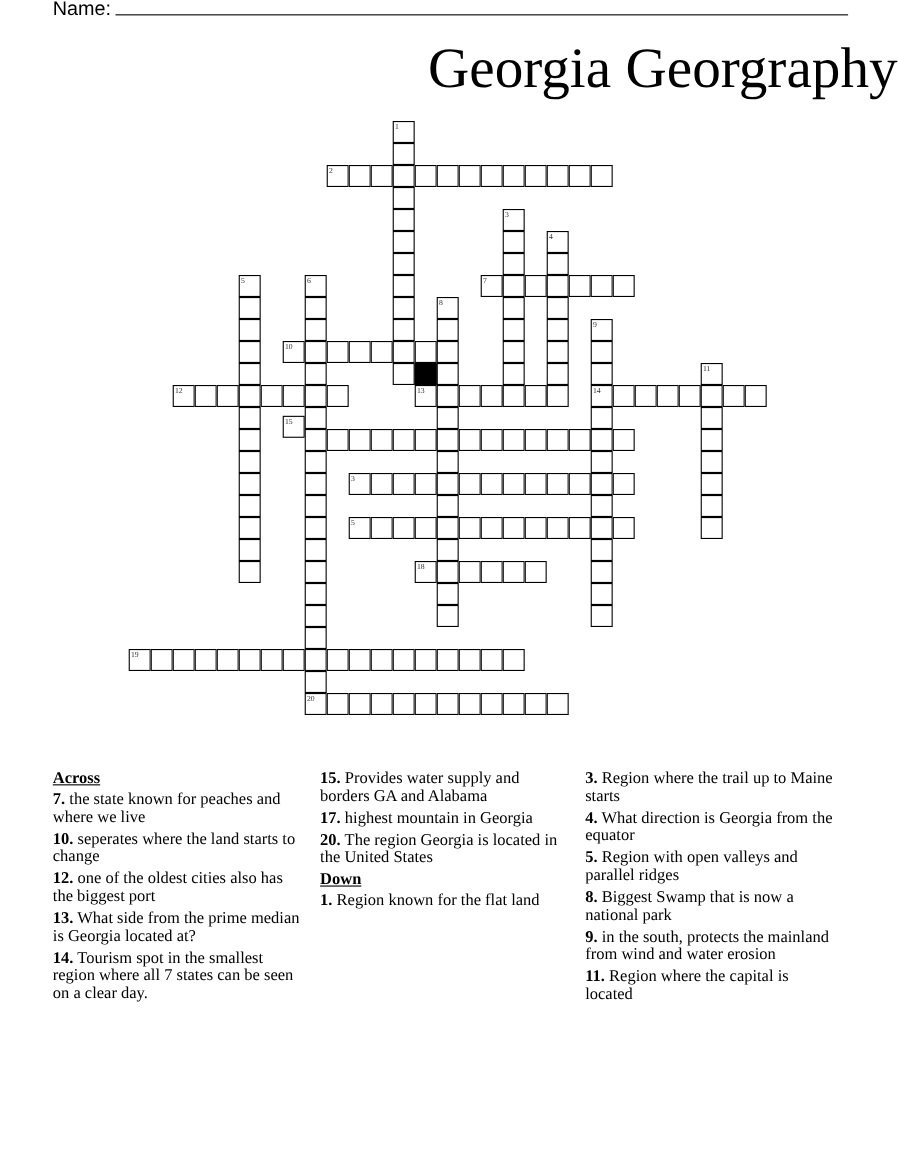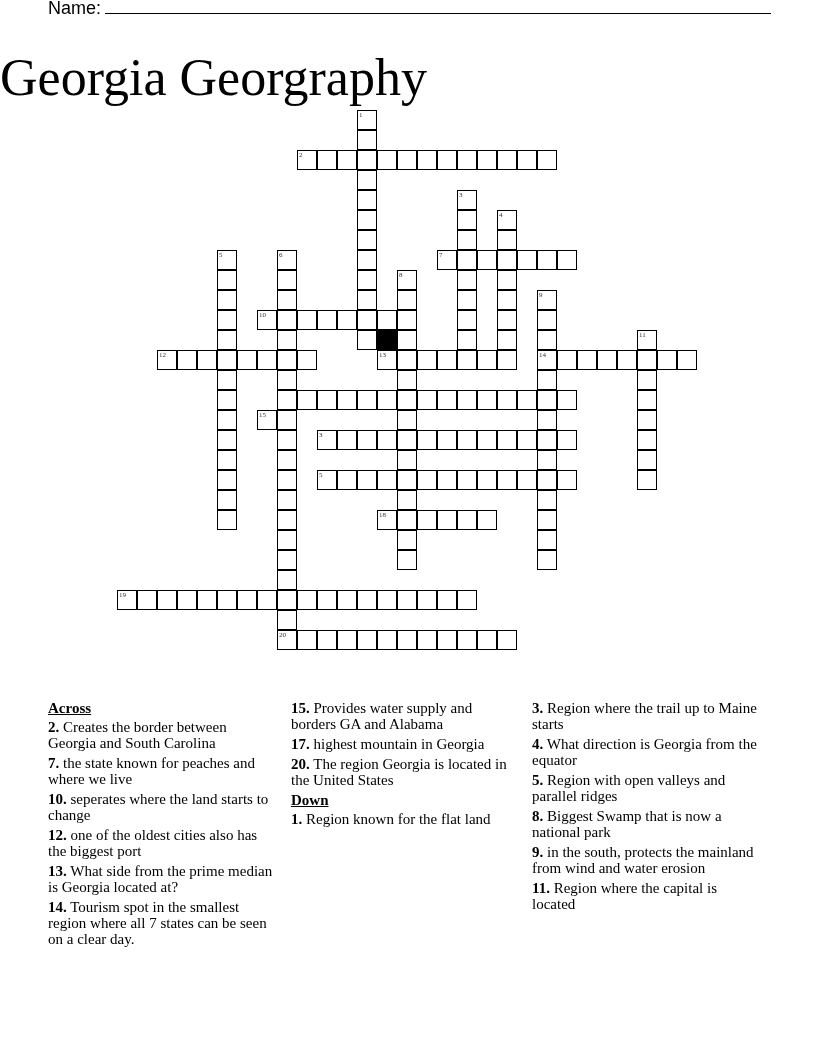--- a/index.html
+++ b/index.html
@@ -1,19 +1,19 @@
 <!DOCTYPE html>
 <html><head>
 <meta charset="utf-8">
 <style>
   html, body { margin:0; padding:0; background:#ffffff; }
   body { width:816px; height:1056px; position:relative; overflow:hidden; color:#000; }
   .name-line { position:absolute; left:48px; top:-3px; font-family:"Liberation Sans", sans-serif; font-size:18px; white-space:nowrap; }
   .name-line .blank { display:inline-block; width:666px; border-bottom:1px solid #000; height:16px; vertical-align:baseline; margin-left:4px; }
-  .title { position:absolute; left:0; width:816px; top:32px; text-align:left; font-family:"Liberation Serif", serif; font-size:52px; line-height:62px;margin-top:15px; }
+  .title { position:absolute; left:0; width:816px; top:32px; text-align:right; font-family:"Liberation Serif", serif; font-size:52px; line-height:62px; }
   #grid { position:absolute; left:0; top:0; width:816px; height:700px; }
   .cell { position:absolute; width:20px; height:20px; box-sizing:border-box; border:1px solid #000; background:#fff; margin-left:-0px; }
   .cell.black { background:#000; }
   .num { position:absolute; left:1px; top:0px; font-family:"Liberation Serif", serif; font-size:7px; line-height:8px; color:#333; }
   .clues { position:absolute; top:700px; font-family:"Liberation Serif", serif; font-size:15px; line-height:16px; }
   .col1 { left:48px; width:225px; }
   .col2 { left:291px; width:225px; }
   .col3 { left:532px; width:225px; }
   .clue-head { font-weight:bold; text-decoration:underline; margin-bottom:3px; }
   .clue { margin-bottom:4px; }
@@ -190,21 +190,21 @@
     </div>
     <div class="cell" style="left: 417px; top: 350px;"></div>
     <div class="cell" style="left: 437px; top: 350px;"></div>
     <div class="cell" style="left: 477px; top: 350px;"></div>
     <div class="cell" style="left: 557px; top: 350px;"></div>
     <div class="cell" style="left: 577px; top: 350px;"></div>
     <div class="cell" style="left: 597px; top: 350px;"></div>
     <div class="cell" style="left: 617px; top: 350px;"></div>
     <div class="cell" style="left: 657px; top: 350px;"></div>
     <div class="cell" style="left: 677px; top: 350px;"></div>
-    <div class="cell" style="left: 257px; top: 410px;">
+    <div class="cell" style="left: 257px; top: 378px;">
       <span class="num">15</span>
     </div>
     <div class="cell" style="left: 297px; top: 390px;"></div>
     <div class="cell" style="left: 317px; top: 390px;"></div>
     <div class="cell" style="left: 337px; top: 390px;"></div>
     <div class="cell" style="left: 357px; top: 390px;"></div>
     <div class="cell" style="left: 377px; top: 390px;"></div>
     <div class="cell" style="left: 417px; top: 390px;"></div>
     <div class="cell" style="left: 437px; top: 390px;"></div>
     <div class="cell" style="left: 457px; top: 390px;"></div>
@@ -273,21 +273,20 @@
     <div class="cell" style="left: 417px; top: 630px;"></div>
     <div class="cell" style="left: 437px; top: 630px;"></div>
     <div class="cell" style="left: 457px; top: 630px;"></div>
     <div class="cell" style="left: 477px; top: 630px;"></div>
     <div class="cell" style="left: 497px; top: 630px;"></div>
     <div class="cell black" style="left: 377px; top: 330px;"></div>
   </div>
 
 <div class="clues col1">
   <div class="clue-head">Across</div>
-  <div class="clue"><b>2.</b> <span>Creates the border between Georgia and South Carolina</span></div>
   <div class="clue"><b>7.</b> <span>the state known for peaches and where we live</span></div>
   <div class="clue"><b>10.</b> <span>seperates where the land starts to change</span></div>
   <div class="clue"><b>12.</b> <span>one of the oldest cities also has the biggest port</span></div>
   <div class="clue"><b>13.</b> <span>What side from the prime median is Georgia located at?</span></div>
   <div class="clue"><b>14.</b> <span>Tourism spot in the smallest region where all 7 states can be seen on a clear day.</span></div>
 </div>
 
 <div class="clues col2">
   <div class="clue"><b>15.</b> <span>Provides water supply and borders GA and Alabama</span></div>
   <div class="clue"><b>17.</b> <span>highest mountain in Georgia</span></div>

